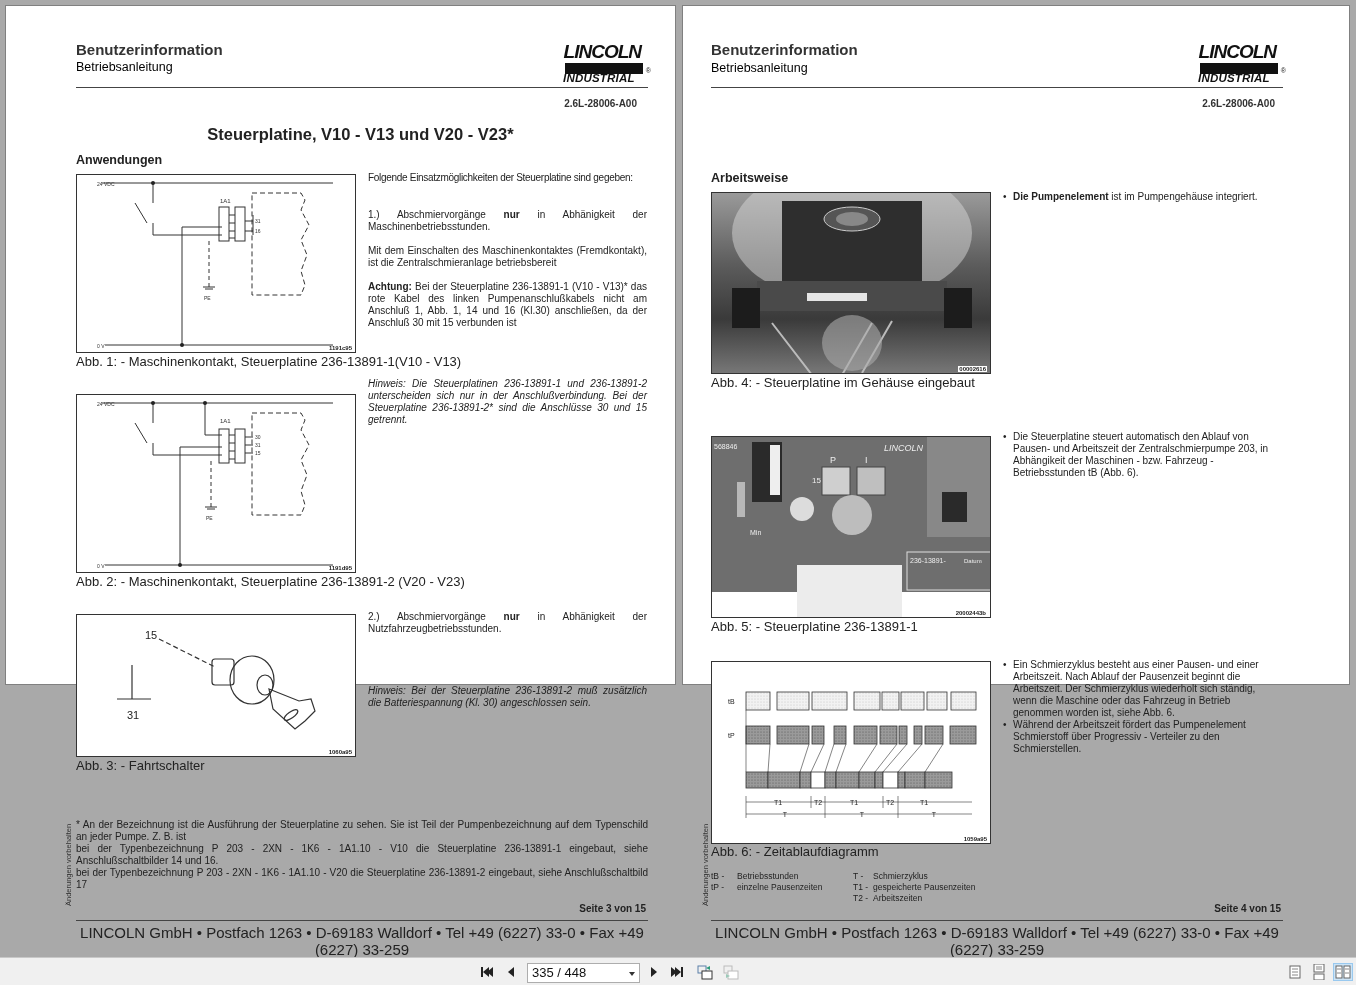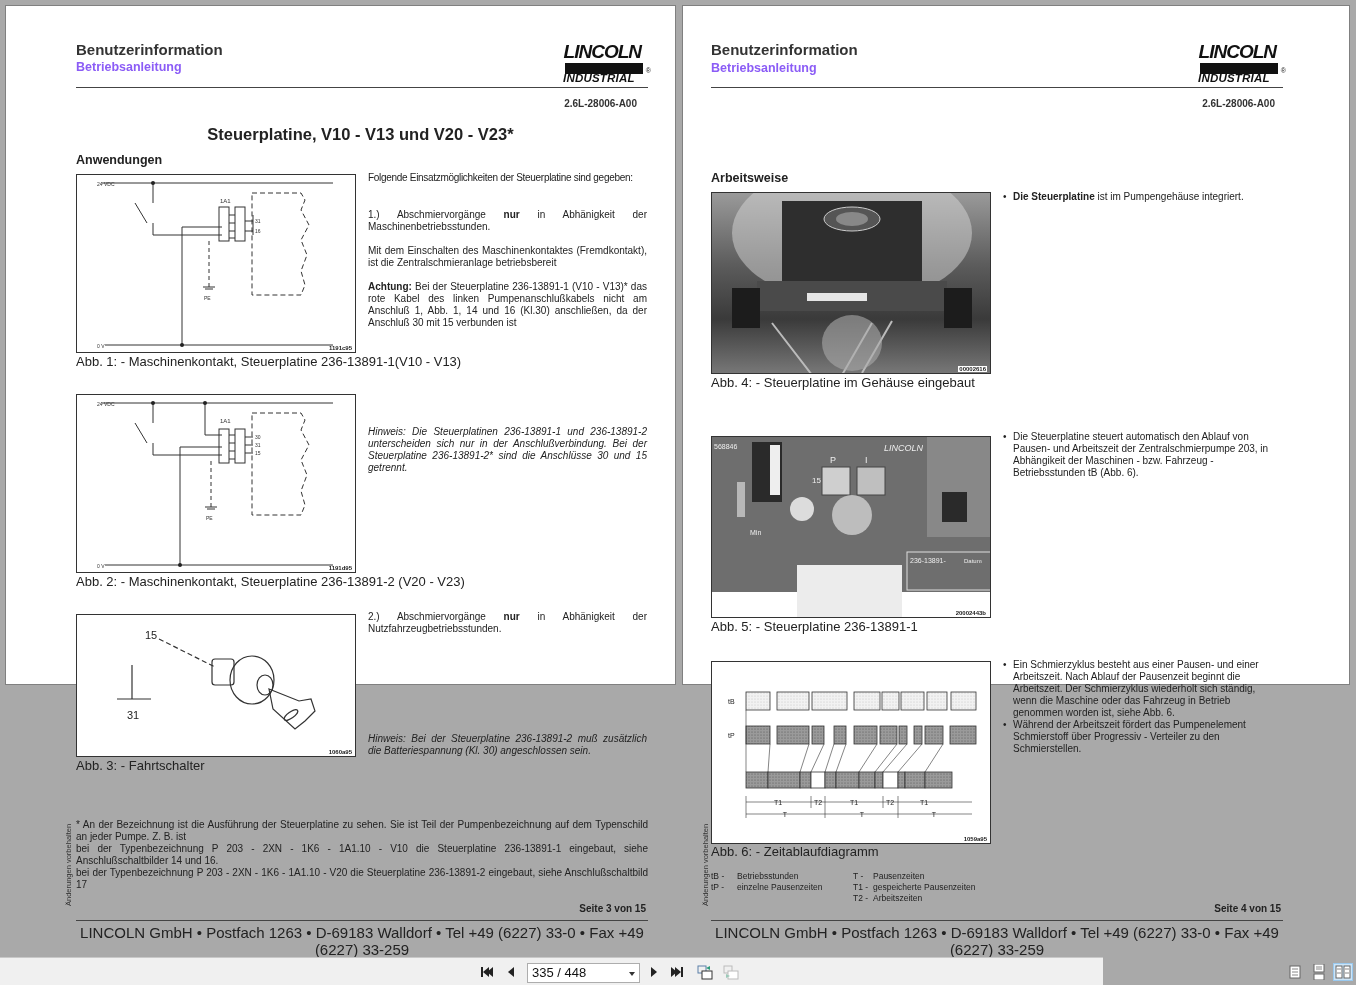--- a/index.html
+++ b/index.html
@@ -3,45 +3,45 @@
 <meta charset="utf-8">
 <style>
   * { box-sizing: border-box; margin: 0; padding: 0; }
   html, body { width: 1356px; height: 985px; overflow: hidden; background: #a9a9a9; font-family: "Liberation Sans", sans-serif; color: #222; }
   .viewer { position: absolute; left: 0; top: 0; width: 1356px; height: 957px; background: #a9a9a9; }
   .page { position: absolute; top: 5px; height: 680px; background: #fff; border: 1px solid #808080; }
   #page-left { left: 5px; width: 671px; }
   #page-right { left: 682px; width: 668px; }
   .abs { position: absolute; }
   .hdr-title { font-weight: bold; font-size: 15px; color: #333; }
-  .hdr-sub { font-weight: bold; font-size: 12.5px; color: #8b5cf6; }
+  .hdr-sub { font-weight: normal; font-size: 12.5px; color: #000000; }
   .logo { position: absolute; width: 84px; height: 46px; }
   .logo .top { position: absolute; right: 6px; top: 0; font-style: italic; font-weight: bold; font-size: 19px; letter-spacing: -1px; color: #111; }
   .logo .bar { position: absolute; left: 2px; top: 22px; width: 78px; height: 11px; background: #111; }
   .logo .bottom { position: absolute; left: 0; top: 31px; font-style: italic; font-weight: bold; font-size: 11.5px; color: #111; letter-spacing: 0.2px; }
   .logo .reg { position: absolute; right: -4px; top: 26px; font-size: 7px; }
   .hr { position: absolute; height: 1px; background: #444; }
   .docnum { font-weight: bold; font-size: 10px; color: #333; }
   .main-title { font-weight: bold; font-size: 16.5px; color: #222; width: 100%; text-align: center; }
   .section { font-weight: bold; font-size: 12.5px; color: #222; }
   .txt { font-size: 10px; line-height: 12px; color: #222; text-align: justify; }
   .txt b { font-weight: bold; }
-  .it { font-style: italic; margin-top: 48px; }
+  .it { font-style: italic; }
   .fig { position: absolute; border: 1px solid #333; background: #fff; overflow: hidden; }
   .fig-code { position: absolute; right: 3px; bottom: 1px; font-size: 6px; font-weight: bold; color: #222; }
   .caption { font-size: 13px; color: #222; }
   .side-vert { position: absolute; font-size: 7.5px; color: #333; transform: rotate(-90deg); transform-origin: left top; white-space: nowrap; }
   .pagenum { font-weight: bold; font-size: 10px; color: #222; }
   .footer { font-size: 15px; color: #222; text-align: center; }
   .bullet-list { list-style: none; }
   .bullet-list li { position: relative; padding-left: 10px; }
   .bullet-list li::before { content: "•"; position: absolute; left: 0; top: 0; }
   .photo { background: #7a7a7a; }
   .legend-tbl { font-size: 8.5px; color: #222; line-height: 11px; }
-  .toolbar { position: absolute; left: 0; top: 957px; width: 1103px; height: 28px; background: #f0f0f0; border-top: 1px solid #c8c8c8; }
+  .toolbar { position: absolute; left: 0; top: 957px; width: 1356px; height: 28px; background: #f0f0f0; border-top: 1px solid #c8c8c8; }
   .tb-btn { position: absolute; top: 5px; width: 18px; height: 18px; display: flex; align-items: center; justify-content: center; cursor: pointer; }
   .page-select { position: absolute; left: 527px; top: 5px; width: 113px; height: 20px; background: #fff; border: 1px solid #adadad; font-size: 13px; padding-left: 4px; line-height: 18px; color: #111; }
   .page-select .arrow { position: absolute; right: 4px; top: 8px; width: 0; height: 0; border-left: 3px solid transparent; border-right: 3px solid transparent; border-top: 4px solid #333; }
   .view-btn.active { background: #cce4f7; border: 1px solid #99c9ef; }
 </style>
 </head>
 <body>
 
 <div class="viewer">
 
@@ -208,21 +208,21 @@
         <rect x="20" y="95" width="28" height="40" fill="#1c1c1c"></rect>
         <rect x="232" y="95" width="28" height="40" fill="#1c1c1c"></rect>
         <path d="M 60 130 L 100 182 M 160 130 L 130 182 M 180 128 L 150 180" stroke="#bbb" stroke-width="2" fill="none"></path>
         <ellipse cx="140" cy="150" rx="30" ry="28" fill="#aaa" opacity="0.6"></ellipse>
       </svg>
       <div class="fig-code" style="background:#fff;padding:0 1px;">00002616</div>
     </div>
     <div class="abs caption" style="left:28px;top:369px;">Abb. 4: - Steuerplatine im Gehäuse eingebaut</div>
 
     <ul class="abs txt bullet-list" style="left:320px;top:185px;width:280px;">
-      <li><b>Die Steuerplatine</b><span> ist im Pumpengehäuse integriert.</span></li>
+      <li><b>Die Pumpenelement</b><span> ist im Pumpengehäuse integriert.</span></li>
     </ul>
 
     <div class="fig photo" style="left:28px;top:430px;width:280px;height:182px;background:#6e6e6e;">
       <svg width="280" height="182">
         <rect x="215" y="0" width="65" height="100" fill="#888"></rect>
         <rect x="40" y="5" width="30" height="60" fill="#2a2a2a"></rect>
         <rect x="58" y="8" width="10" height="50" fill="#eee"></rect>
         <rect x="110" y="30" width="28" height="28" fill="#cfcfcf" stroke="#444"></rect>
         <rect x="145" y="30" width="28" height="28" fill="#bfbfbf" stroke="#444"></rect>
         <circle cx="140" cy="78" r="20" fill="#bdbdbd"></circle>
@@ -334,21 +334,21 @@
     <ul class="abs txt bullet-list" style="left:320px;top:653px;width:278px;text-align:left;">
       <li>Ein Schmierzyklus besteht aus einer Pausen- und einer Arbeitszeit. Nach Ablauf der Pausenzeit beginnt die Arbeitszeit. Der Schmierzyklus wiederholt sich ständig, wenn die Maschine oder das Fahrzeug in Betrieb genommen worden ist, siehe Abb. 6.</li>
       <li>Während der Arbeitszeit fördert das Pumpenelement Schmierstoff über Progressiv - Verteiler zu den Schmierstellen.</li>
     </ul>
 
     <div class="abs legend-tbl" style="left:28px;top:865px;">
       <div><span style="display:inline-block;width:26px;">tB -</span><span>Betriebsstunden</span></div>
       <div><span style="display:inline-block;width:26px;">tP -</span><span>einzelne Pausenzeiten</span></div>
     </div>
     <div class="abs legend-tbl" style="left:170px;top:865px;">
-      <div><span style="display:inline-block;width:20px;">T -</span><span>Pausenzeiten</span></div>
+      <div><span style="display:inline-block;width:20px;">T -</span><span>Schmierzyklus</span></div>
       <div><span style="display:inline-block;width:20px;">T1 -</span><span>gespeicherte Pausenzeiten</span></div>
       <div><span style="display:inline-block;width:20px;">T2 -</span><span>Arbeitszeiten</span></div>
     </div>
 
     <div class="side-vert" style="left:18px;top:900px;">Änderungen vorbehalten</div>
     <div class="abs pagenum" style="right:68px;top:897px;">Seite 4 von 15</div>
     <div class="hr" style="left:28px;top:914px;width:572px;"></div>
     <div class="abs footer" style="left:28px;top:918px;width:572px;">LINCOLN GmbH • Postfach 1263 • D-69183 Walldorf • Tel +49 (6227) 33-0 • Fax +49 (6227) 33-259</div>
   </div>
 </div>

